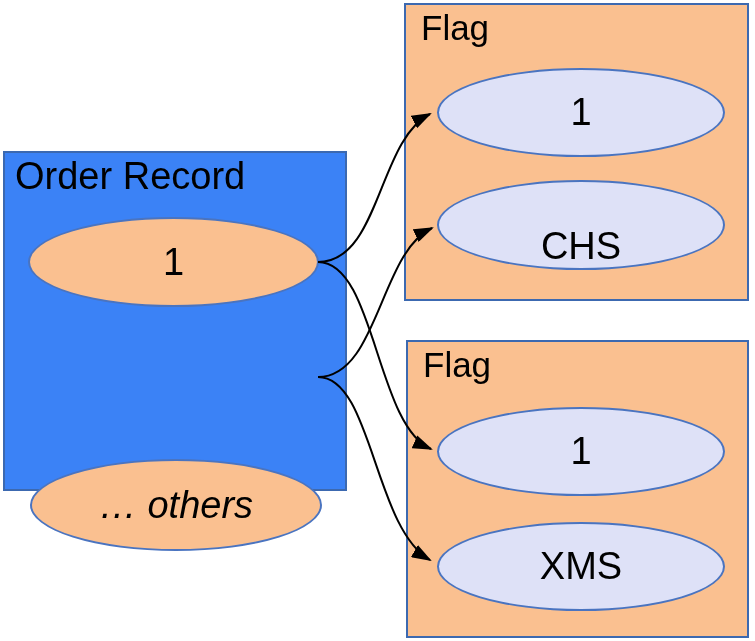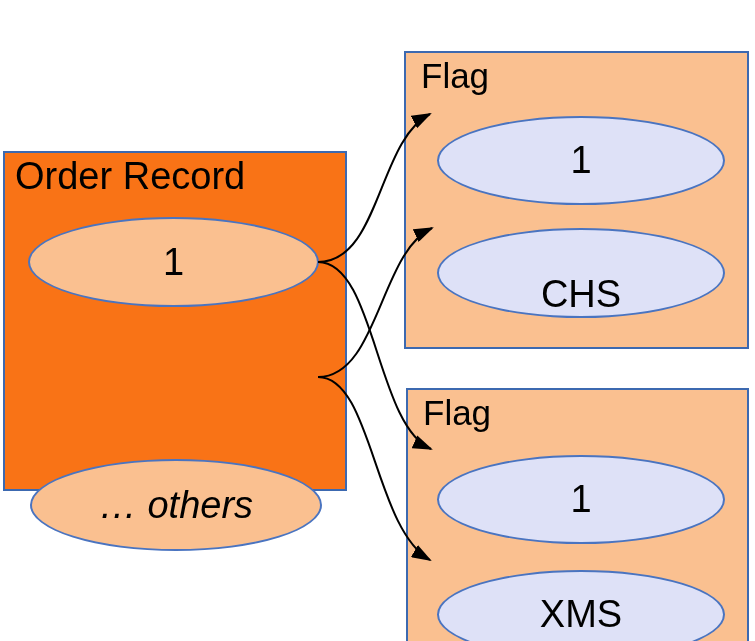--- a/index.html
+++ b/index.html
@@ -13,23 +13,23 @@
     overflow: hidden;
   }
   .box {
     position: absolute;
     box-sizing: border-box;
     border: 2px solid #3c69b0;
   }
   .record-box {
     left: 3px; top: 151px;
     width: 344px; height: 340px;
-    background: #f97316;
+    background: #3b82f6;
   }
-  .flag-box { background: #fac090; margin-top: 48px; }
+  .flag-box { background: #fac090; }
   .flag-top    { left: 404px; top: 3px;   width: 345px; height: 298px; }
   .flag-bottom { left: 406px; top: 340px; width: 343px; height: 298px; }
   .box-title {
     position: absolute;
     line-height: 1.05;
     white-space: nowrap;
   }
   .record-title { left: 10px; top: 4px; font-size: 38px; }
   .flag-title   { left: 15px; top: 5px; font-size: 35px; }
   .ellipse {

